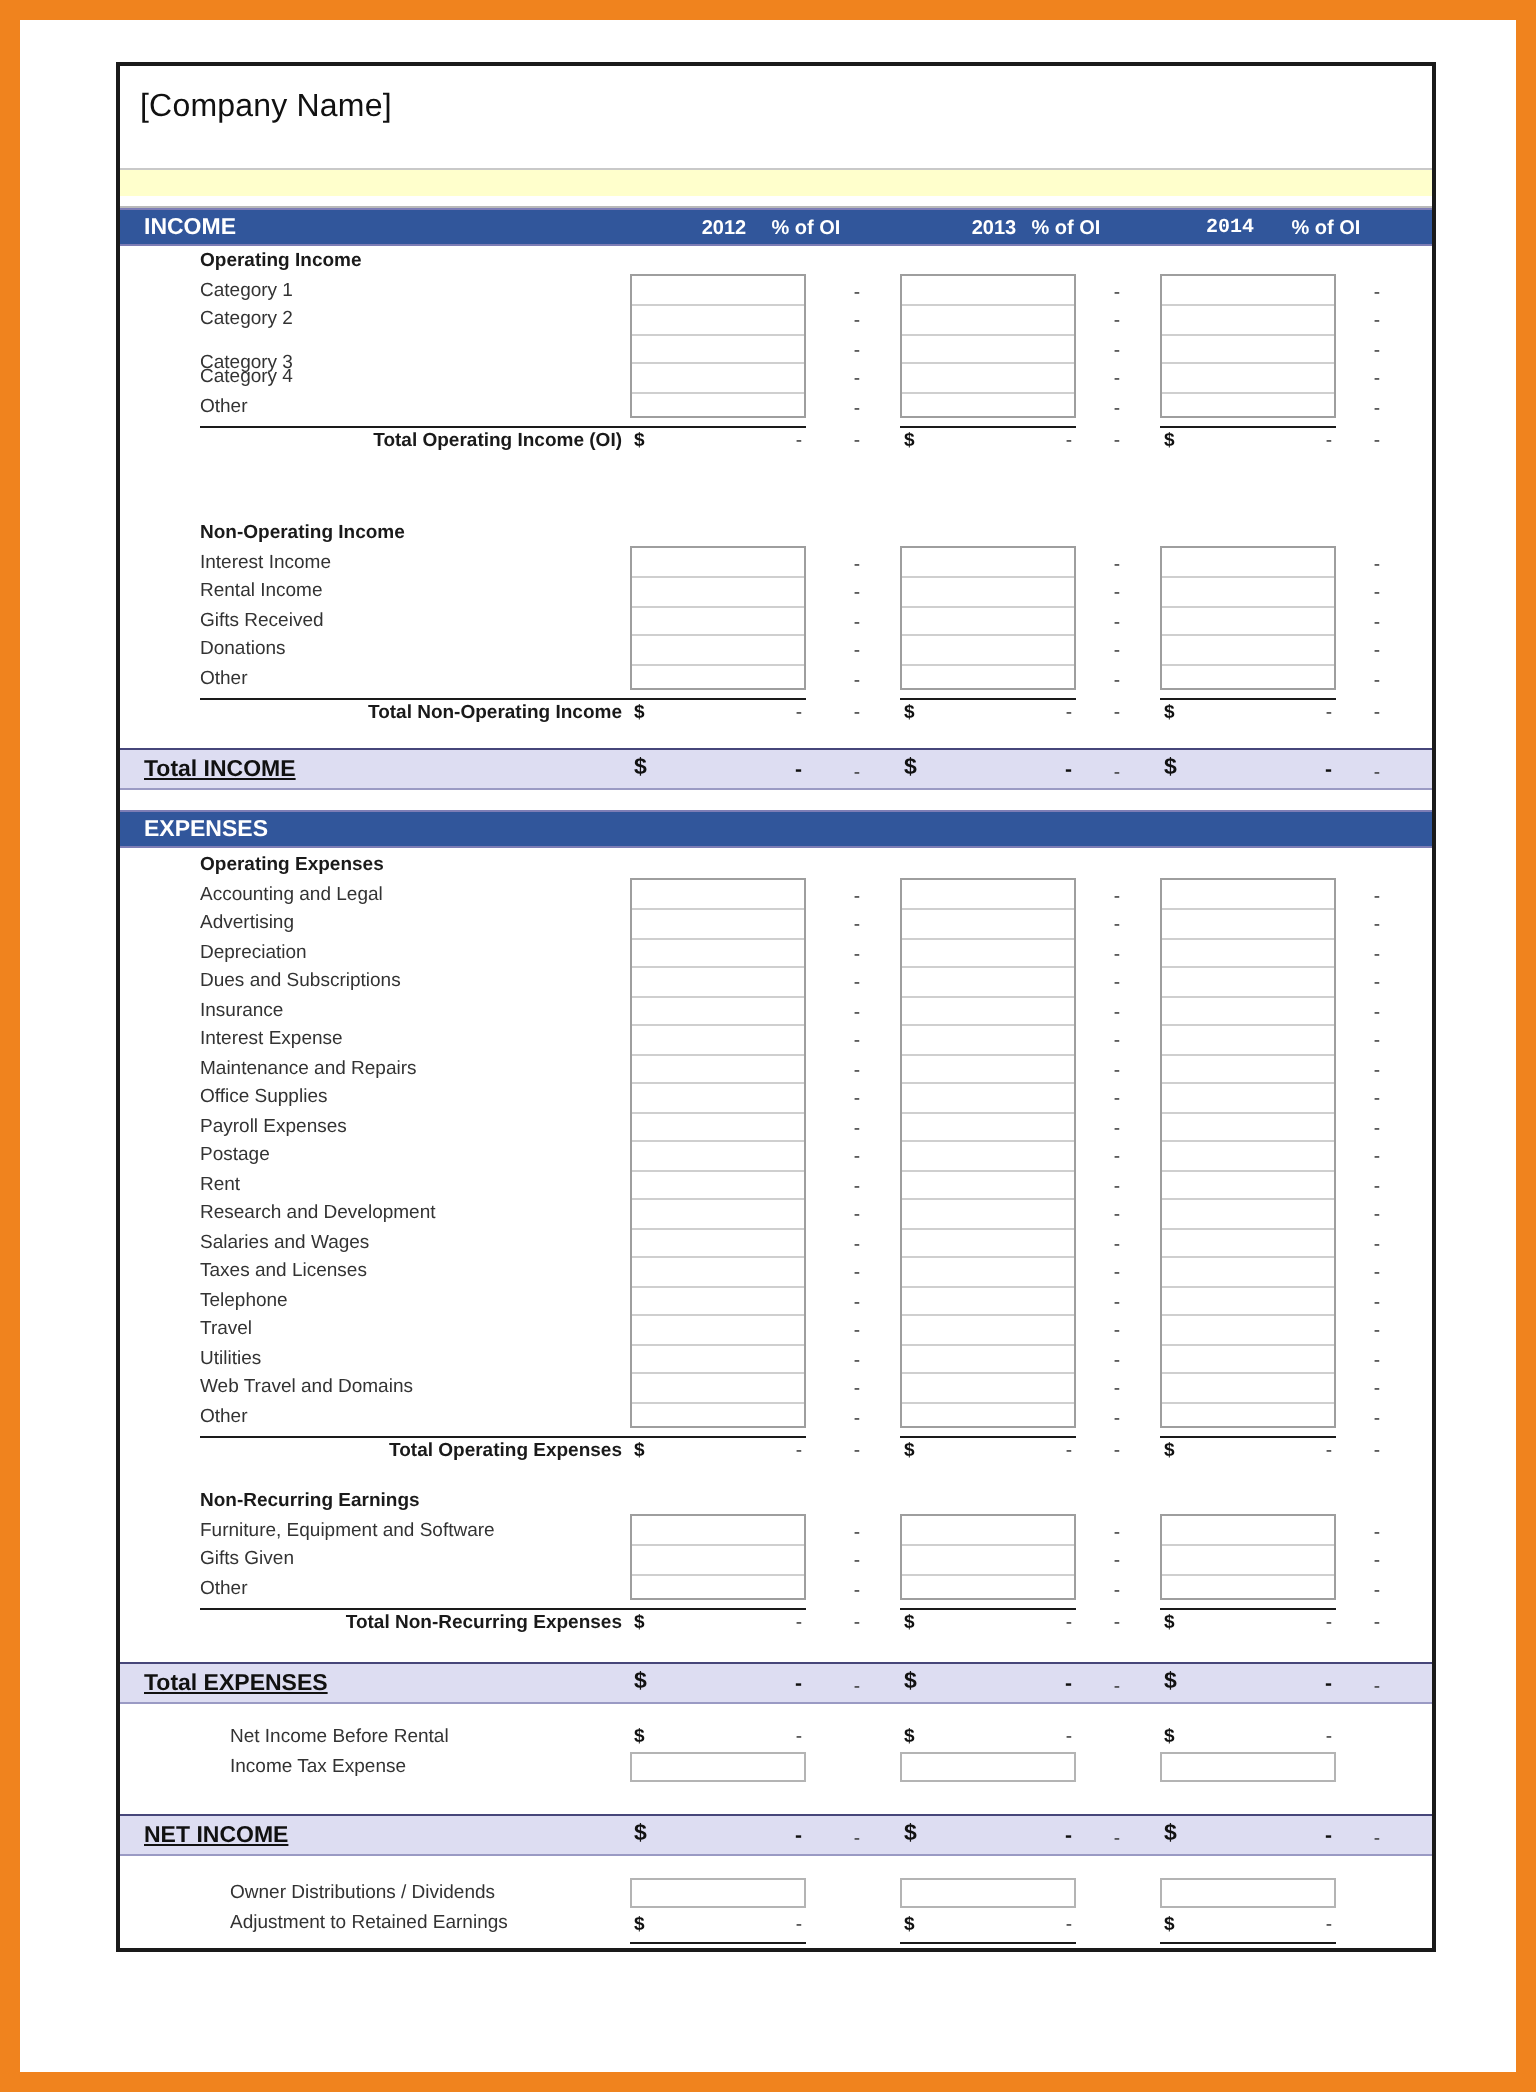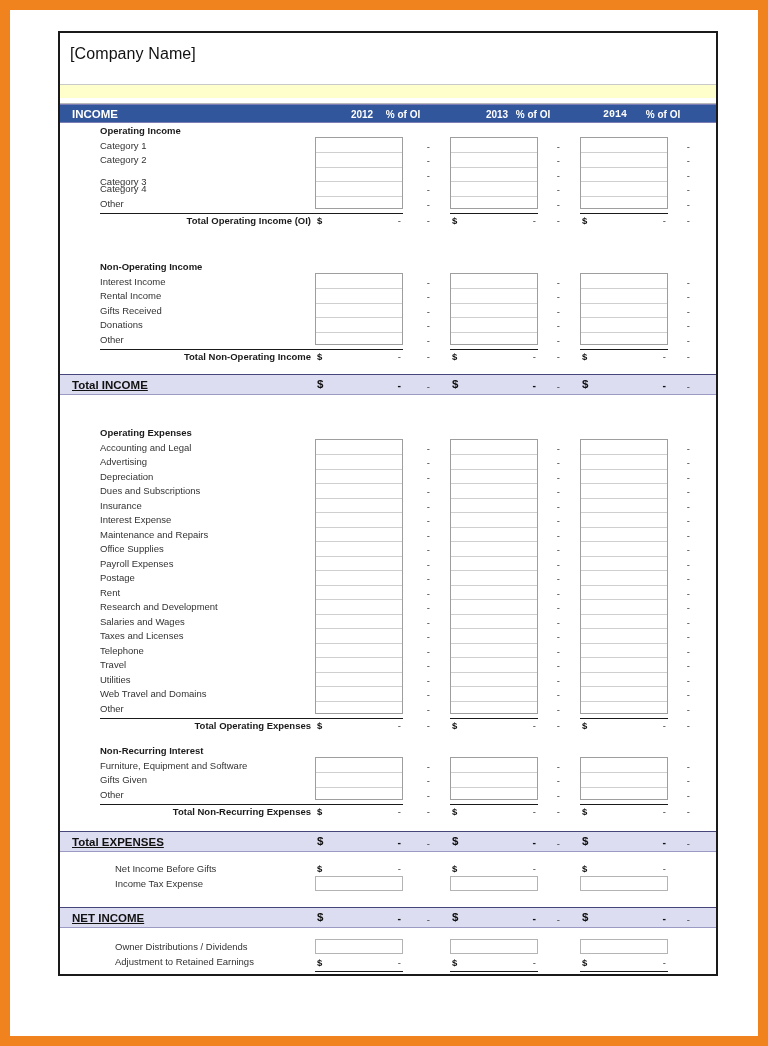--- a/index.html
+++ b/index.html
@@ -262,20 +262,23 @@
           <div class="tlabel">Total INCOME</div>
           <div class="dollarb" style="left: 257px; top: 3px;">$</div>
           <div class="dashb" style="left: 275px; top: 4px; width: 66px;">-</div>
           <div class="dash" style="left: 330px; top: 6px; width: 40px;">-</div>
           <div class="dollarb" style="left: 392px; top: 3px;">$</div>
           <div class="dashb" style="left: 410px; top: 4px; width: 66px;">-</div>
           <div class="dash" style="left: 460px; top: 6px; width: 40px;">-</div>
           <div class="dollarb" style="left: 522px; top: 3px;">$</div>
           <div class="dashb" style="left: 540px; top: 4px; width: 66px;">-</div>
           <div class="dash" style="left: 590px; top: 6px; width: 40px;">-</div>
+        </div>
+        <div class="band" style="top: 372px;">
+          <div class="bandlabel">EXPENSES</div>
         </div>
         <div class="grp" style="top: 394px;">Operating Expenses</div>
         <div class="item" style="top: 408.5px;">Accounting and Legal</div>
         <div class="item" style="top: 423px;">Advertising</div>
         <div class="item" style="top: 437.5px;">Depreciation</div>
         <div class="item" style="top: 452px;">Dues and Subscriptions</div>
         <div class="item" style="top: 466.5px;">Insurance</div>
         <div class="item" style="top: 481px;">Interest Expense</div>
         <div class="item" style="top: 495.5px;">Maintenance and Repairs</div>
         <div class="item" style="top: 510px;">Office Supplies</div>
@@ -413,21 +416,21 @@
         <div class="dash" style="left: 273px; top: 687px; width: 68px;">-</div>
         <div class="dash" style="left: 328px; top: 687px; width: 42px;">-</div>
         <div class="uline" style="left: 390px; top: 685px; width: 88px;"></div>
         <div class="dollar" style="left: 392px; top: 687px;">$</div>
         <div class="dash" style="left: 408px; top: 687px; width: 68px;">-</div>
         <div class="dash" style="left: 458px; top: 687px; width: 42px;">-</div>
         <div class="uline" style="left: 520px; top: 685px; width: 88px;"></div>
         <div class="dollar" style="left: 522px; top: 687px;">$</div>
         <div class="dash" style="left: 538px; top: 687px; width: 68px;">-</div>
         <div class="dash" style="left: 588px; top: 687px; width: 42px;">-</div>
-        <div class="grp" style="top: 712px;">Non-Recurring Interest</div>
+        <div class="grp" style="top: 712px;">Non-Recurring Earnings</div>
         <div class="item" style="top: 726.5px;">Furniture, Equipment and Software</div>
         <div class="item" style="top: 741px;">Gifts Given</div>
         <div class="item" style="top: 755.5px;">Other</div>
         <div class="iboxstack" style="left: 255px; top: 723.5px; width: 88px; height: 43.5px;">
           <div class="divline" style="top: 14.5px;"></div>
           <div class="divline" style="top: 29px;"></div>
         </div>
         <div class="dash" style="left: 328px; top: 727.5px; width: 42px;">-</div>
         <div class="dash" style="left: 328px; top: 742px; width: 42px;">-</div>
         <div class="dash" style="left: 328px; top: 756.5px; width: 42px;">-</div>
@@ -463,21 +466,21 @@
           <div class="dollarb" style="left: 257px; top: 3px;">$</div>
           <div class="dashb" style="left: 275px; top: 4px; width: 66px;">-</div>
           <div class="dash" style="left: 330px; top: 6px; width: 40px;">-</div>
           <div class="dollarb" style="left: 392px; top: 3px;">$</div>
           <div class="dashb" style="left: 410px; top: 4px; width: 66px;">-</div>
           <div class="dash" style="left: 460px; top: 6px; width: 40px;">-</div>
           <div class="dollarb" style="left: 522px; top: 3px;">$</div>
           <div class="dashb" style="left: 540px; top: 4px; width: 66px;">-</div>
           <div class="dash" style="left: 590px; top: 6px; width: 40px;">-</div>
         </div>
-        <div class="sub" style="left: 55px; top: 830px;">Net Income Before Gifts</div>
+        <div class="sub" style="left: 55px; top: 830px;">Net Income Before Rental</div>
         <div class="dollar" style="left: 257px; top: 830px;">$</div>
         <div class="dash" style="left: 273px; top: 830px; width: 68px;">-</div>
         <div class="dollar" style="left: 392px; top: 830px;">$</div>
         <div class="dash" style="left: 408px; top: 830px; width: 68px;">-</div>
         <div class="dollar" style="left: 522px; top: 830px;">$</div>
         <div class="dash" style="left: 538px; top: 830px; width: 68px;">-</div>
         <div class="sub" style="left: 55px; top: 845px;">Income Tax Expense</div>
         <div class="ibox" style="left: 255px; top: 843px; width: 88px; height: 15px;"></div>
         <div class="ibox" style="left: 390px; top: 843px; width: 88px; height: 15px;"></div>
         <div class="ibox" style="left: 520px; top: 843px; width: 88px; height: 15px;"></div>

